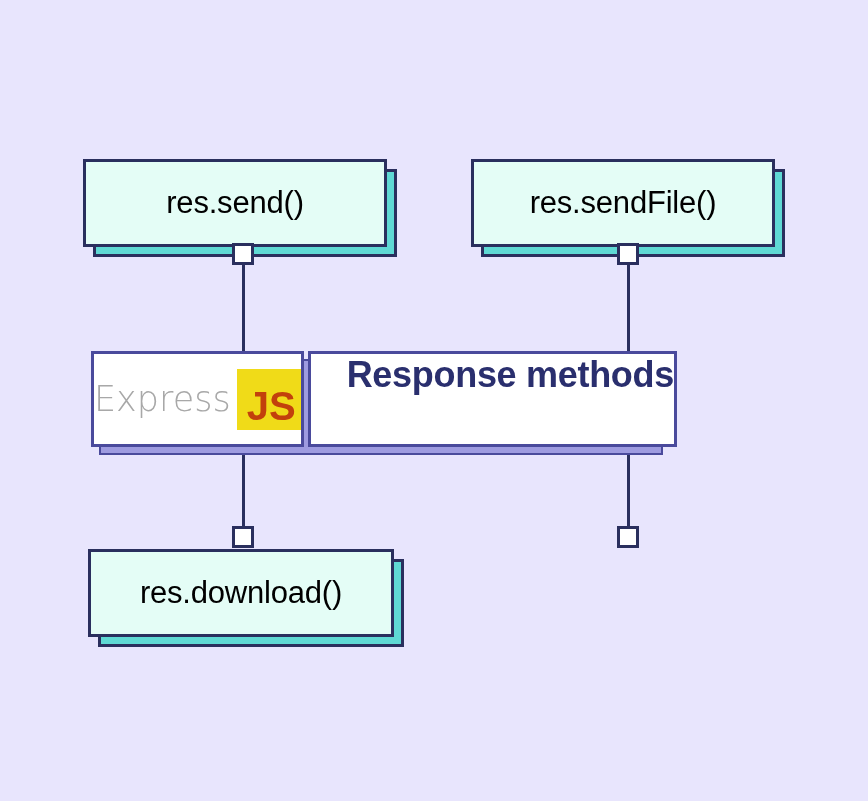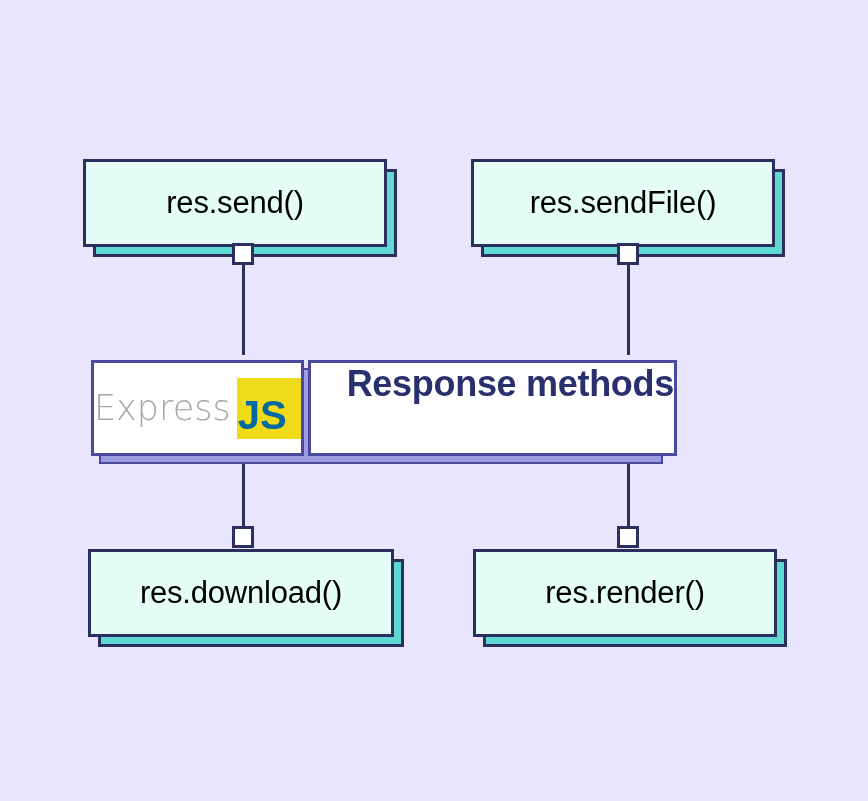--- a/index.html
+++ b/index.html
@@ -73,21 +73,20 @@
   }
 
   
   #center-bar {
     position: absolute;
     left: 91px;
     top: 351px;
     width: 564px;
     height: 96px;
     z-index: 4;
-    margin-top: 9px;
   }
   #center-bar .cb-shadow {
     position: absolute;
     left: 8px;
     top: 8px;
     width: 100%;
     height: 100%;
     background: #9e9be0;
     border: 2px solid #4a4a9c;
     box-sizing: border-box;
@@ -151,23 +150,23 @@
     height: 61px;
     background: #f0db18;
     display: flex;
     align-items: flex-end;
     justify-content: flex-end;
     margin-left: 6px;
   }
   .js-badge span {
     font-size: 40px;
     font-weight: bold;
-    color: #0369a1;
+    color: #c2410c;
     line-height: 1;
-    padding-right: 14px;
+    padding-right: 5px;
     padding-bottom: 4px;
     font-family: "Liberation Sans", sans-serif;
   }
 </style>
 </head>
 <body>
 
 <div id="canvas">
 
   <div class="conn-line" style="left:242px; top:250px; height:105px;"></div>
@@ -189,26 +188,20 @@
     </div>
   </div>
 
   <div class="method-box" style="left:88px; top:549px; width:306px; height:88px;">
     <div class="shadow"></div>
     <div class="face">
       <span class="label">res.download()</span>
     </div>
   </div>
 
-  <div class="method-box" style="left:473px; top:549px; width:304px; height:88px;">
-    <div class="shadow"></div>
-    <div class="face">
-      <span class="label">res.render()</span>
-    </div>
-  </div>
 
   <div id="center-bar">
     <div class="cb-shadow"></div>
     <div class="cb-face">
       <div class="cb-logo-cell">
         <div class="express-logo">
           <span class="express-word">Express</span>
           <span class="js-badge">
             <span>JS</span>
           </span>

